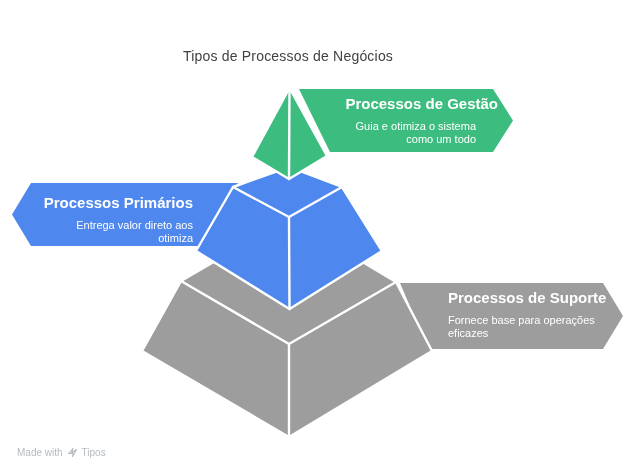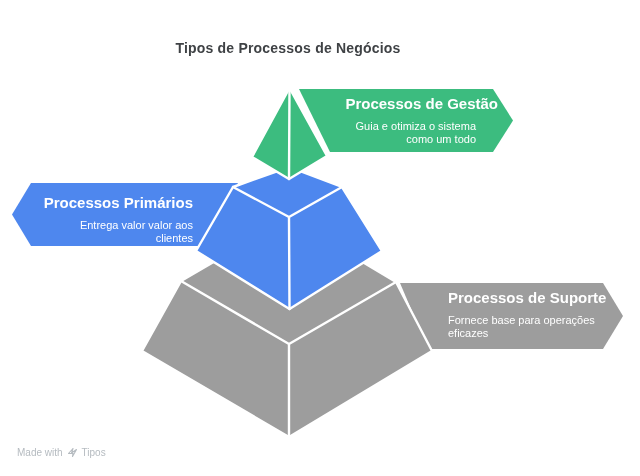--- a/index.html
+++ b/index.html
@@ -1,22 +1,22 @@
 <!DOCTYPE html>
 <html><head>
 <meta charset="utf-8">
 <style>
   html,body{margin:0;padding:0;background:#fff;}
   .stage{
     position:relative;width:640px;height:476px;background:#ffffff;overflow:hidden;
     font-family:"Liberation Sans", sans-serif;
   }
   .diagram-title{
-    position:absolute;left:138px;top:40px;width:300px;text-align:center;
-    font-size:14px;font-weight:bold;color:#3f4245;letter-spacing:.2px;
+    position:absolute;left:138px;top:48px;width:300px;text-align:center;
+    font-size:14px;font-weight:normal;color:#3f4245;letter-spacing:.2px;
   }
   .layer-svg{position:absolute;left:0;top:0;}
   .callout-text{position:absolute;color:#ffffff;}
   .callout-title{font-size:15px;font-weight:bold;line-height:18px;}
   .callout-desc{font-size:11px;line-height:13px;margin-top:7px;color:#ffffff;}
   .ct-gestao{left:336px;top:95px;width:162px;text-align:right;}
   .ct-primarios{left:33px;top:194px;width:160px;text-align:right;}
   .ct-primarios .callout-desc{margin-left:20px;width:140px;}
   .ct-suporte{left:448px;top:289px;width:160px;text-align:left;}
   .ct-suporte .callout-desc{width:150px;}
@@ -56,21 +56,21 @@
     </g>
   </svg>
 
   <div class="callout-text ct-gestao">
     <div class="callout-title">Processos de Gestão</div>
     <div class="callout-desc">Guia e otimiza o sistema como um todo</div>
   </div>
 
   <div class="callout-text ct-primarios">
     <div class="callout-title">Processos Primários</div>
-    <div class="callout-desc">Entrega valor valor aos clientes</div>
+    <div class="callout-desc">Entrega valor direto aos otimiza</div>
   </div>
 
   <div class="callout-text ct-suporte">
     <div class="callout-title">Processos de Suporte</div>
     <div class="callout-desc">Fornece base para operações eficazes</div>
   </div>
 
   <div class="watermark">
     <span>Made with</span>
     <span>

